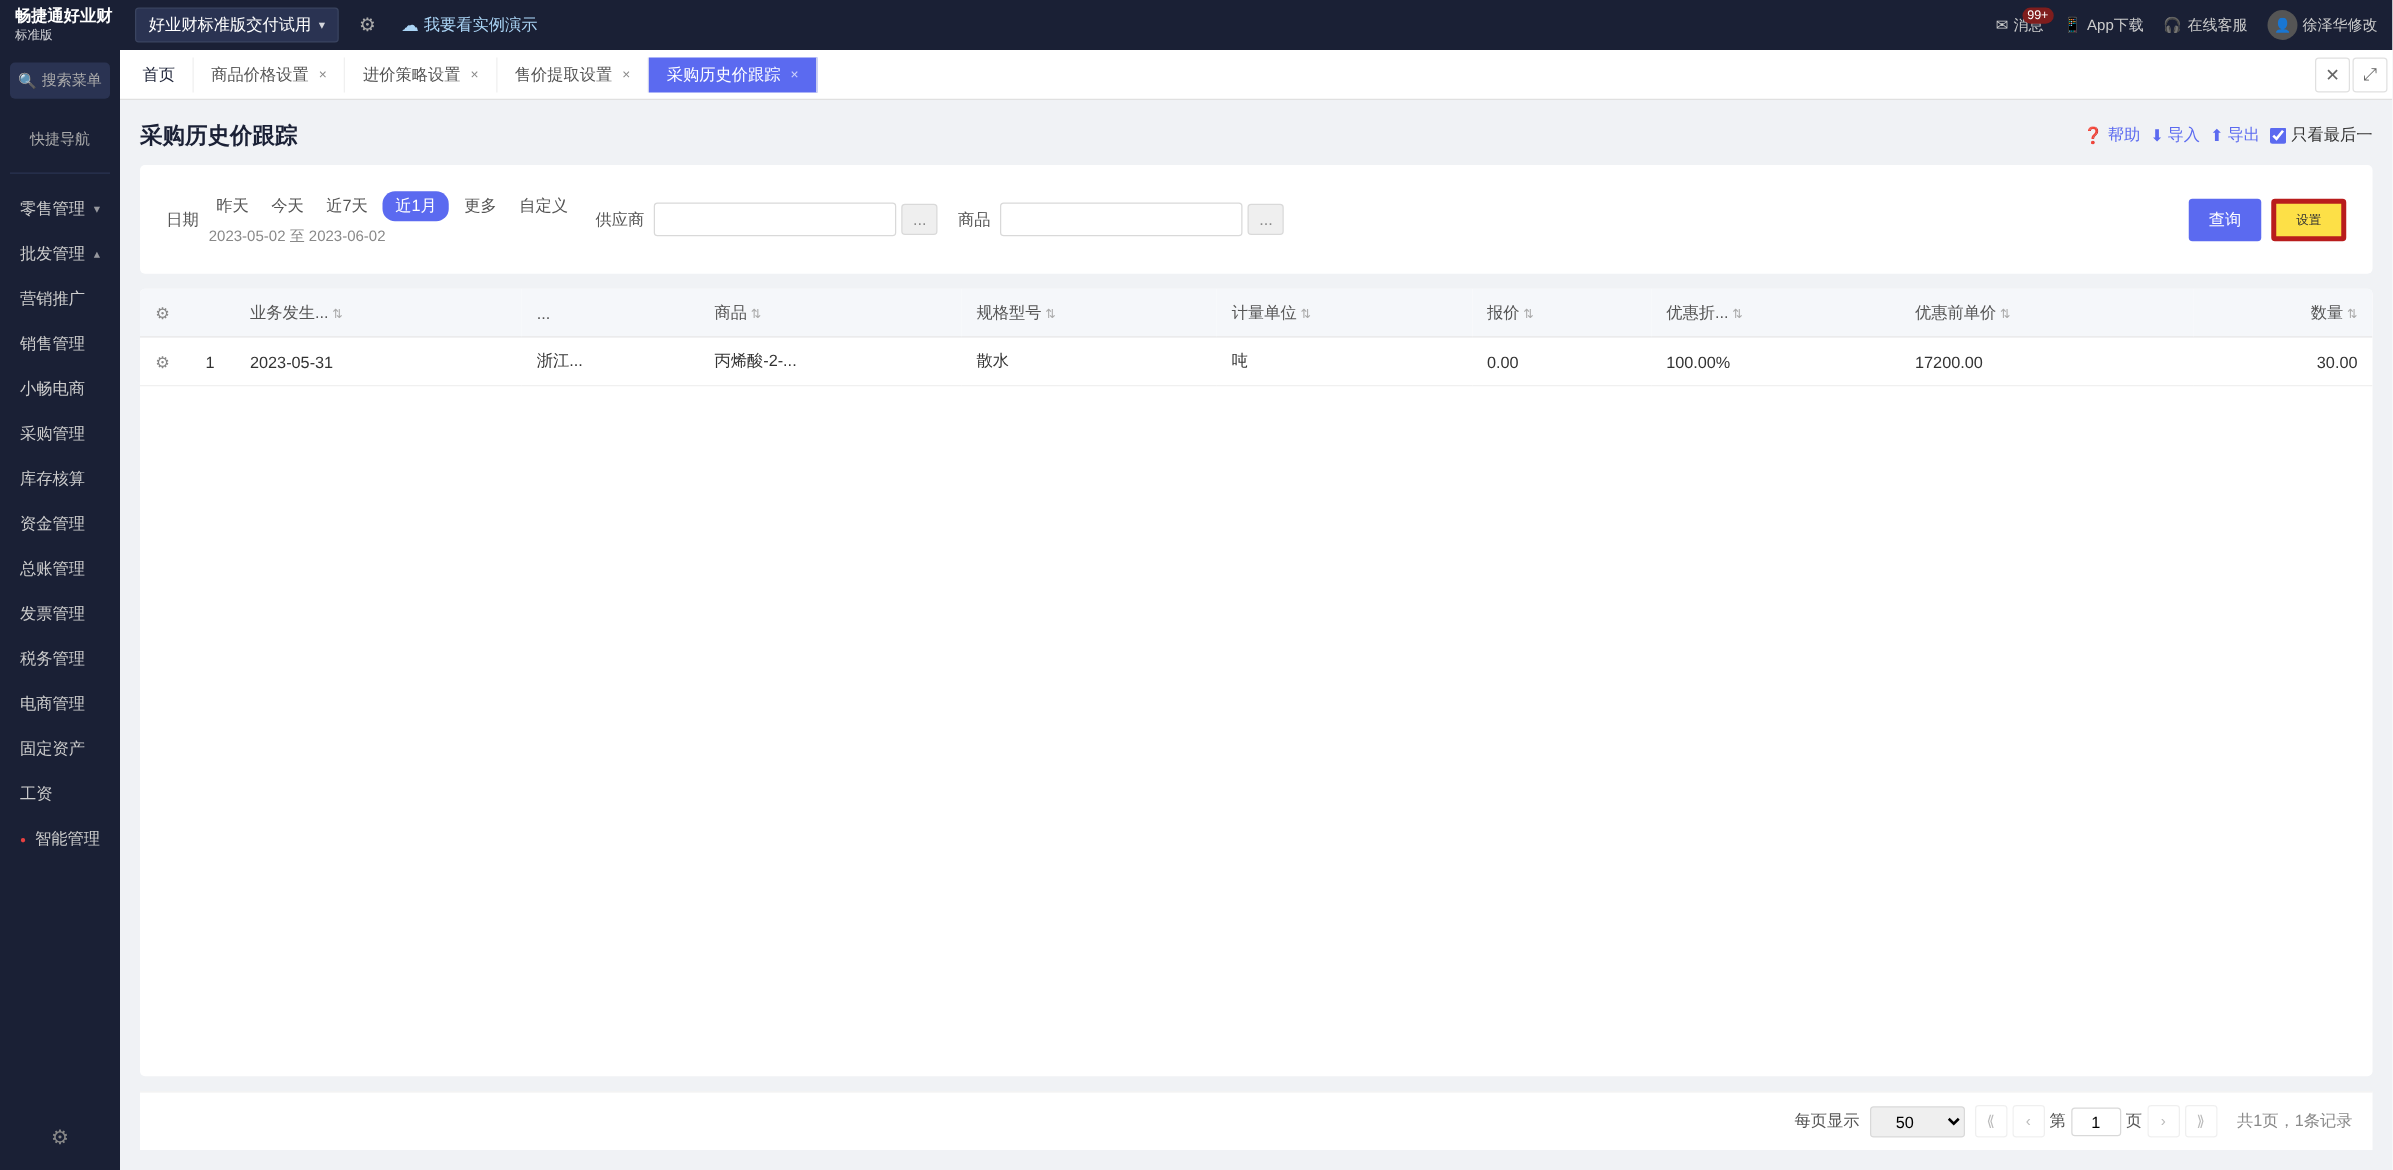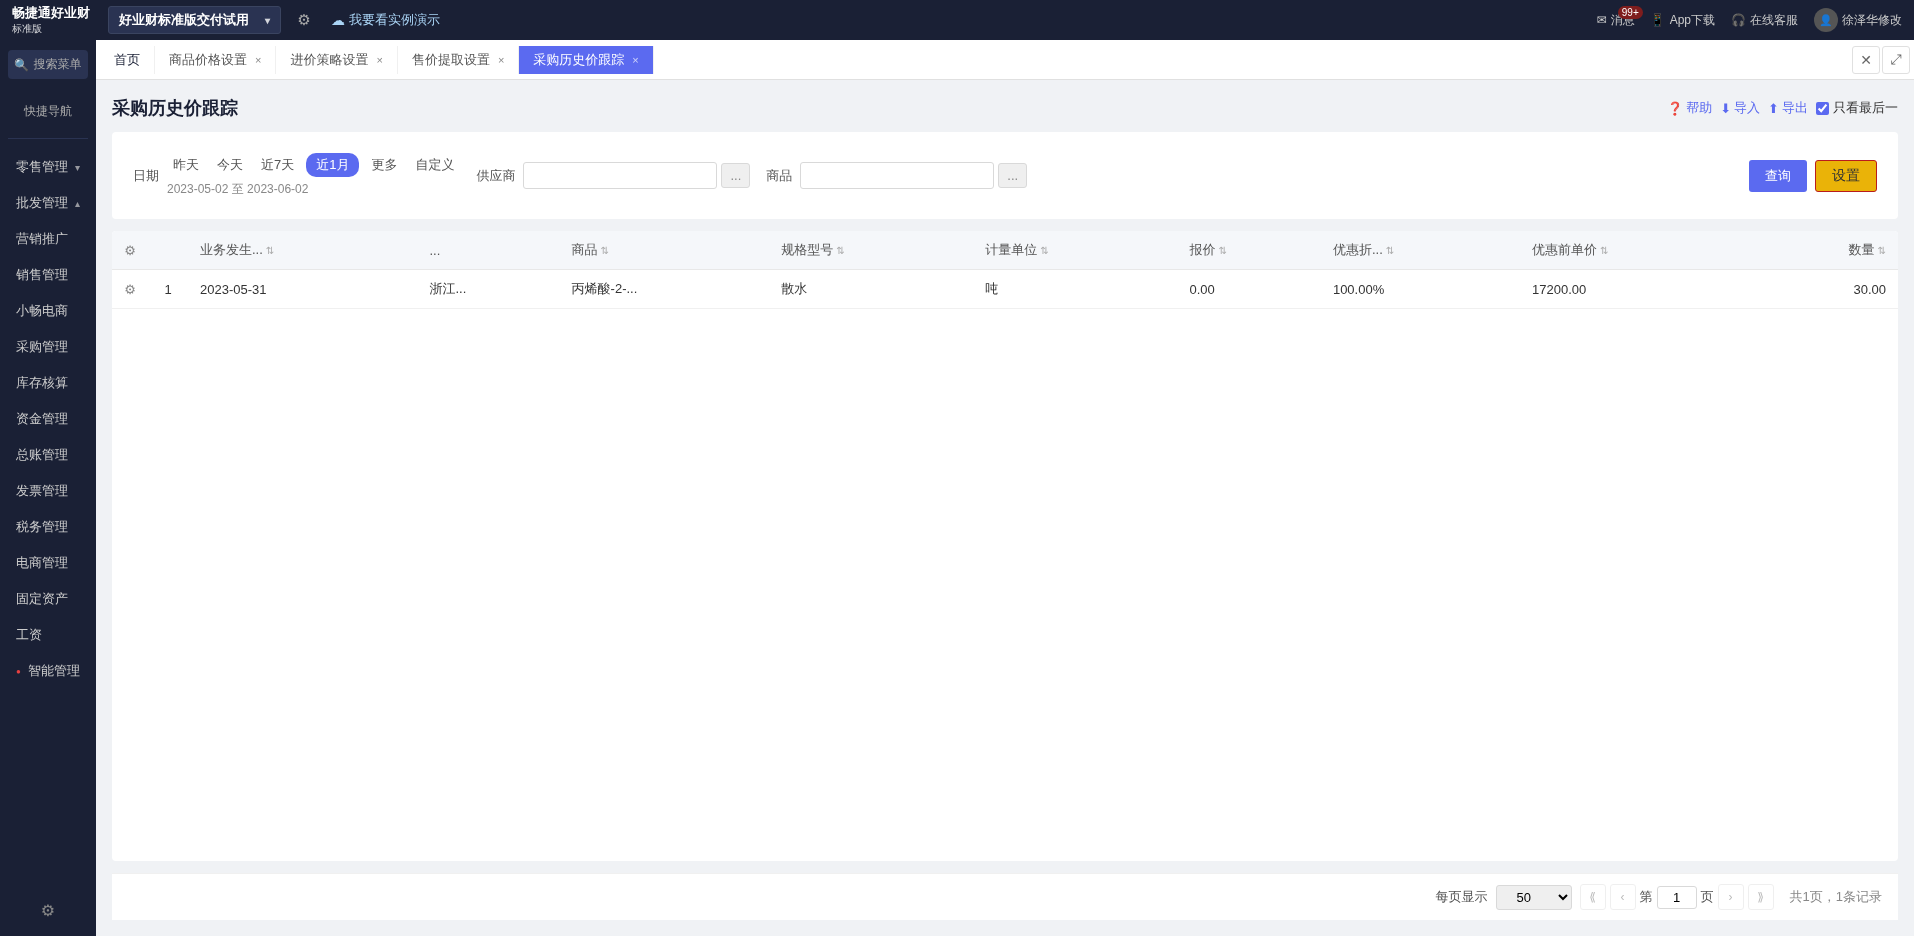--- a/index.html
+++ b/index.html
@@ -3,21 +3,21 @@
   <meta charset="utf-8">
   <style>
     * { box-sizing: border-box; margin: 0; padding: 0; }
     body { font-family: 'Microsoft YaHei', Arial, sans-serif; font-size: 13px; color: #333; background: #f0f2f5; display: flex; flex-direction: column; height: 100vh; overflow: hidden; }
 
     
     .top-bar { background: #1a2035; color: #fff; height: 40px; display: flex; align-items: center; padding: 0 12px; gap: 10px; flex-shrink: 0; }
     .top-bar-logo { display: flex; flex-direction: column; font-size: 11px; line-height: 1.3; color: #fff; margin-right: 8px; }
     .top-bar-logo .logo-main { font-size: 13px; font-weight: bold; }
     .top-bar-logo .logo-sub { font-size: 10px; opacity: 0.8; }
-    .top-bar-product { background: #2a3352; border: 1px solid #3a4460; color: #fff; padding: 4px 10px; border-radius: 3px; font-size: 13px; display: flex; align-items: center; gap: 16px; cursor: pointer; font-weight: bold; }
+    .top-bar-product { background: #2a3352; border: 1px solid #3a4460; color: #fff; padding: 4px 10px; border-radius: 3px; font-size: 13px; display: flex; align-items: center; gap: 6px; cursor: pointer; }
     .top-bar-product .chevron { font-size: 10px; opacity: 0.8; }
     .top-bar-settings { width: 26px; height: 26px; display: flex; align-items: center; justify-content: center; color: #aaa; cursor: pointer; font-size: 15px; }
     .top-bar-demo { color: #aad4f5; font-size: 13px; display: flex; align-items: center; gap: 4px; cursor: pointer; margin-left: 4px; }
     .top-bar-demo::before { content: '☁'; font-size: 14px; }
     .top-bar-right { margin-left: auto; display: flex; align-items: center; gap: 16px; }
     .top-bar-right .icon-item { display: flex; align-items: center; gap: 4px; color: #ccc; font-size: 12px; cursor: pointer; position: relative; }
     .badge { background: #7f1d1d; color: #fff; border-radius: 8px; font-size: 10px; padding: 1px 4px; position: absolute; top: -6px; right: -8px; min-width: 18px; text-align: center; }
     .user-info { display: flex; align-items: center; gap: 4px; color: #ccc; font-size: 12px; cursor: pointer; }
     .user-avatar { width: 24px; height: 24px; border-radius: 50%; background: #555; display: flex; align-items: center; justify-content: center; font-size: 11px; color: #fff; }
 
@@ -68,21 +68,21 @@
     .filter-label { font-size: 13px; color: #555; white-space: nowrap; }
     .filter-date-options { display: flex; align-items: center; gap: 6px; }
     .date-opt { font-size: 13px; color: #555; cursor: pointer; padding: 3px 6px; border-radius: 3px; }
     .date-opt.active { background: #5b6af0; color: #fff; border-radius: 10px; padding: 3px 10px; }
     .date-range-text { font-size: 12px; color: #888; margin-top: 4px; }
     .filter-input-group { display: flex; align-items: center; gap: 4px; flex: 1; }
     .filter-input { border: 1px solid #d9d9d9; border-radius: 3px; padding: 5px 8px; font-size: 13px; color: #333; outline: none; min-width: 180px; }
     .filter-more-btn { color: #888; font-size: 13px; cursor: pointer; border: 1px solid #d9d9d9; padding: 4px 8px; border-radius: 3px; }
     .filter-actions { margin-left: auto; display: flex; gap: 8px; }
     .btn-primary { background: #5b6af0; color: #fff; border: none; padding: 6px 16px; border-radius: 3px; font-size: 13px; cursor: pointer; }
-    .btn-secondary { background: #eab308; color: #333; border: 1px solid #b91c1c; padding: 6px 16px; border-radius: 3px; font-size: 14px; cursor: pointer; }
+    .btn-secondary { background: #fde047; color: #333; border: 4px solid #b91c1c; padding: 6px 16px; border-radius: 3px; font-size: 10px; cursor: pointer; }
 
     
     .table-container { background: #fff; border-radius: 4px; overflow: auto; flex: 1; }
     table { width: 100%; border-collapse: collapse; font-size: 13px; }
     thead tr { background: #f5f7fa; }
     thead th { padding: 10px 12px; text-align: left; color: #555; font-weight: 500; border-bottom: 1px solid #e8e8e8; white-space: nowrap; }
     thead th .sort-icon { color: #aaa; font-size: 10px; margin-left: 3px; cursor: pointer; }
     tbody tr { border-bottom: 1px solid #f0f0f0; }
     tbody td { padding: 10px 12px; color: #333; }
     .col-index { width: 40px; text-align: center; }

